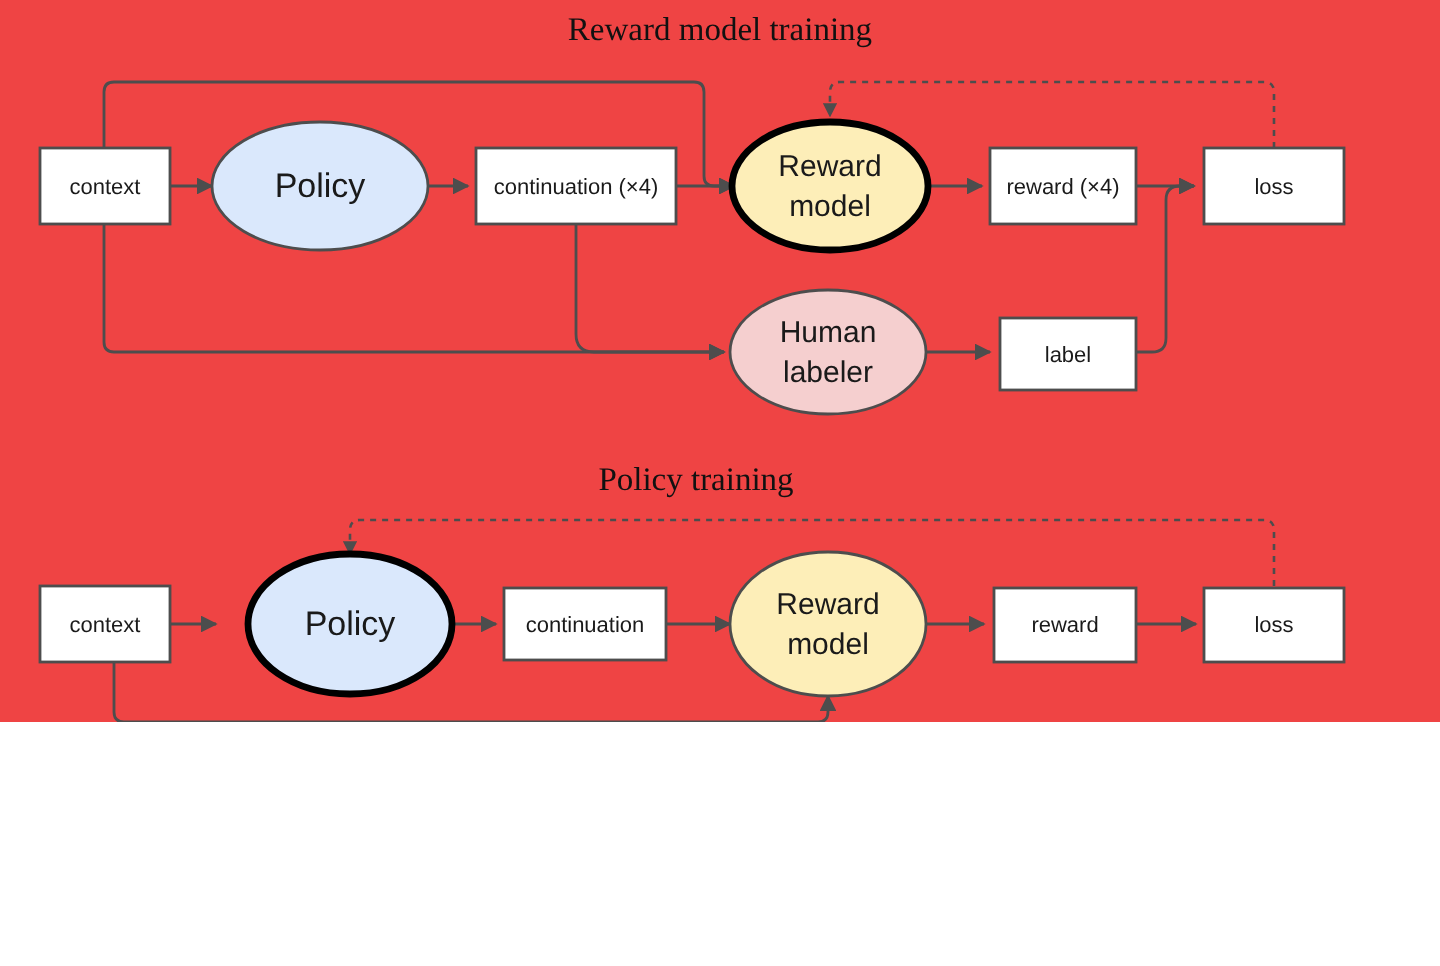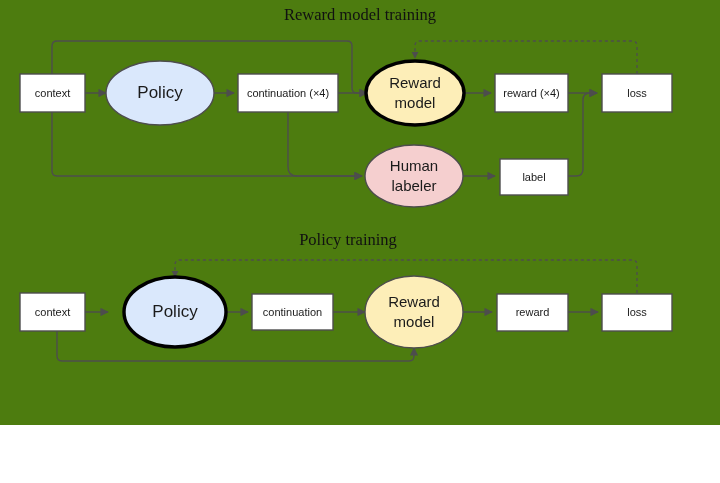--- a/index.html
+++ b/index.html
@@ -3,22 +3,22 @@
 <meta charset="utf-8">
 <style>
   html, body {
     margin: 0;
     padding: 0;
     background: #ffffff;
   }
   #page {
     position: relative;
     width: 720px;
-    height: 425px;
-    background: #4d7c0f;
+    height: 361px;
+    background: #ef4444;
     font-family: "Liberation Sans", sans-serif;
     overflow: hidden;
   }
   svg#figure {
     position: absolute;
     left: 0;
     top: 0;
     width: 720px;
     height: 390px;
   }

